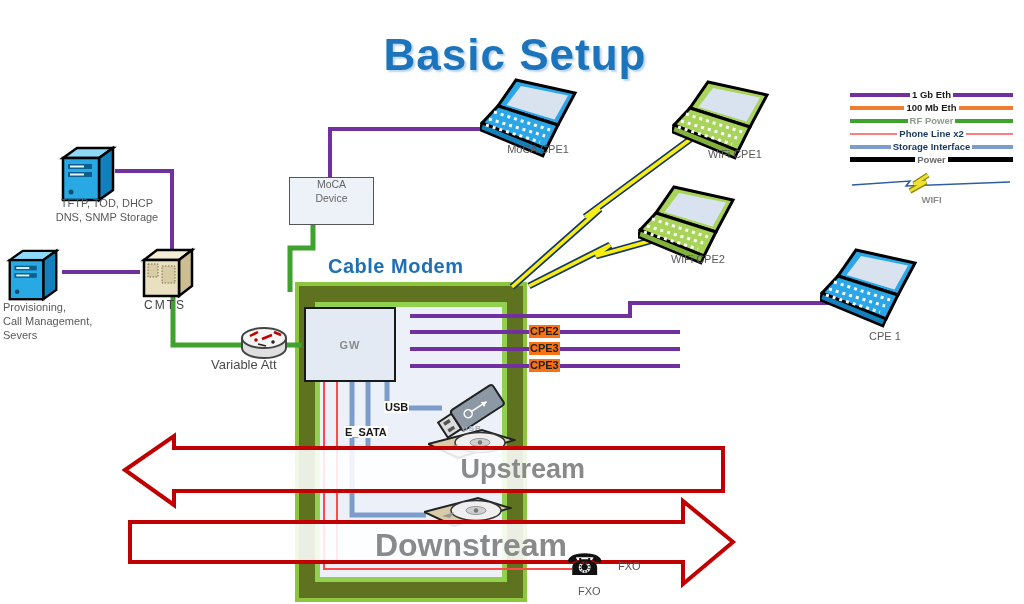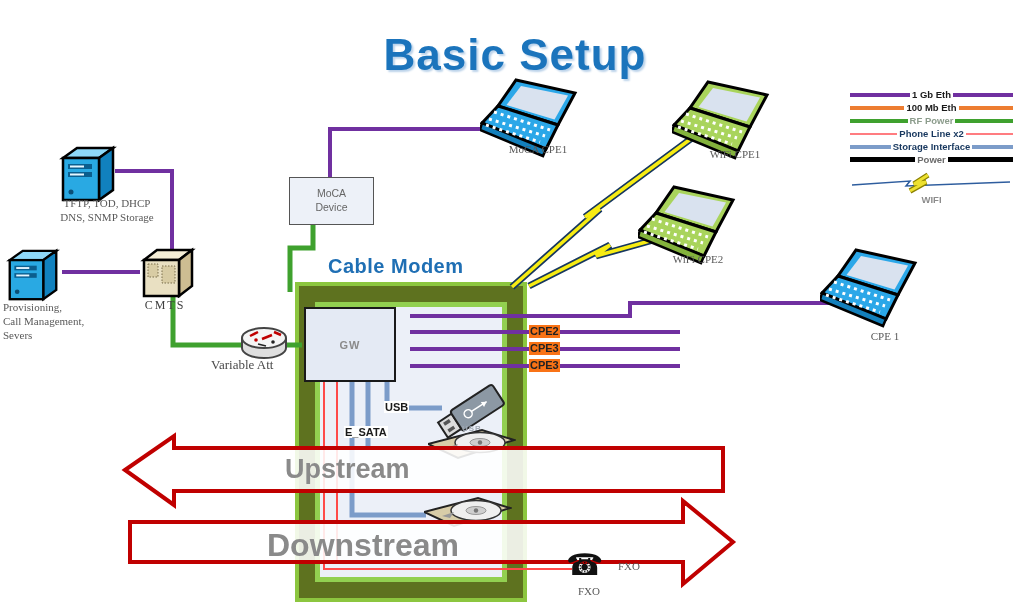--- a/index.html
+++ b/index.html
@@ -1,34 +1,34 @@
 <!DOCTYPE html>
 <html><head>
 <meta charset="utf-8">
 <style>
   html,body{margin:0;padding:0;background:#fff;}
   #canvas{position:relative;width:1024px;height:604px;background:#fff;overflow:hidden;
           font-family:"Liberation Sans",sans-serif;}
   .abs{position:absolute;}
-  .lbl{color:#595959;font-size:11px;line-height:1.25;font-family:Liberation Serif, serif;}
+  .lbl{color:#595959;font-size:11px;line-height:1.25;}
   .center{text-align:center;}
   
   .modem-l1{position:absolute;inset:0;background:#8CC63F;}
   .modem-l2{position:absolute;inset:4px;background:#5E721F;}
   .modem-l3{position:absolute;inset:20px;background:#92D050;}
   .modem-l4{position:absolute;inset:25px;background:#ECF0F8;}
   .title{font-size:44px;font-weight:bold;color:#1B74BC;text-shadow:2px 2px 2px #BCD3EA;letter-spacing:1px;}
   .cm-title{font-size:20px;font-weight:bold;color:#1F6FB4;letter-spacing:0.5px;}
   .gw-box{background:#E4EAF4;border:2px solid #1a1a1a;display:flex;align-items:center;justify-content:center;
           color:#8a8a8a;font-size:11px;letter-spacing:1px;font-weight:bold;}
   .moca-box{background:#EDF1F8;border:1.5px solid #555;display:flex;flex-direction:column;
-            align-items:center;justify-content:center;color:#666;font-size:10.5px;line-height:1.3;}
+            align-items:center;color:#666;font-size:10.5px;line-height:1.3;}
   .port-lbl{background:#fff;font-size:11px;font-weight:bold;color:#1a1a1a;padding:0 1px;line-height:1.1;}
   .cpe-lbl{background:#f97316;font-size:11px;font-weight:bold;color:#222;padding:0 1px;line-height:1.15;}
-  .arrow-text{font-weight:bold;color:#8A8A8A;text-align:left;}
+  .arrow-text{font-weight:bold;color:#8A8A8A;text-align:right;}
   .usb-mini{font-size:8px;font-weight:bold;color:#A3ABB5;letter-spacing:1px;}
   
   .legend{position:absolute;left:850px;top:88px;width:163px;z-index:6;}
   .legend-row{display:flex;align-items:center;height:13px;}
   .legend-seg{flex:1;height:4px;}
   .legend-seg.thin{height:2px;}
   .legend-seg.thick{height:5px;}
   .legend-row span{font-size:9.5px;font-weight:bold;color:#1a1a1a;padding:0 2px;white-space:nowrap;}
   .legend-row.rf span{color:#8C9C8C;}
   .legend-row.navy span{color:#17375E;}

